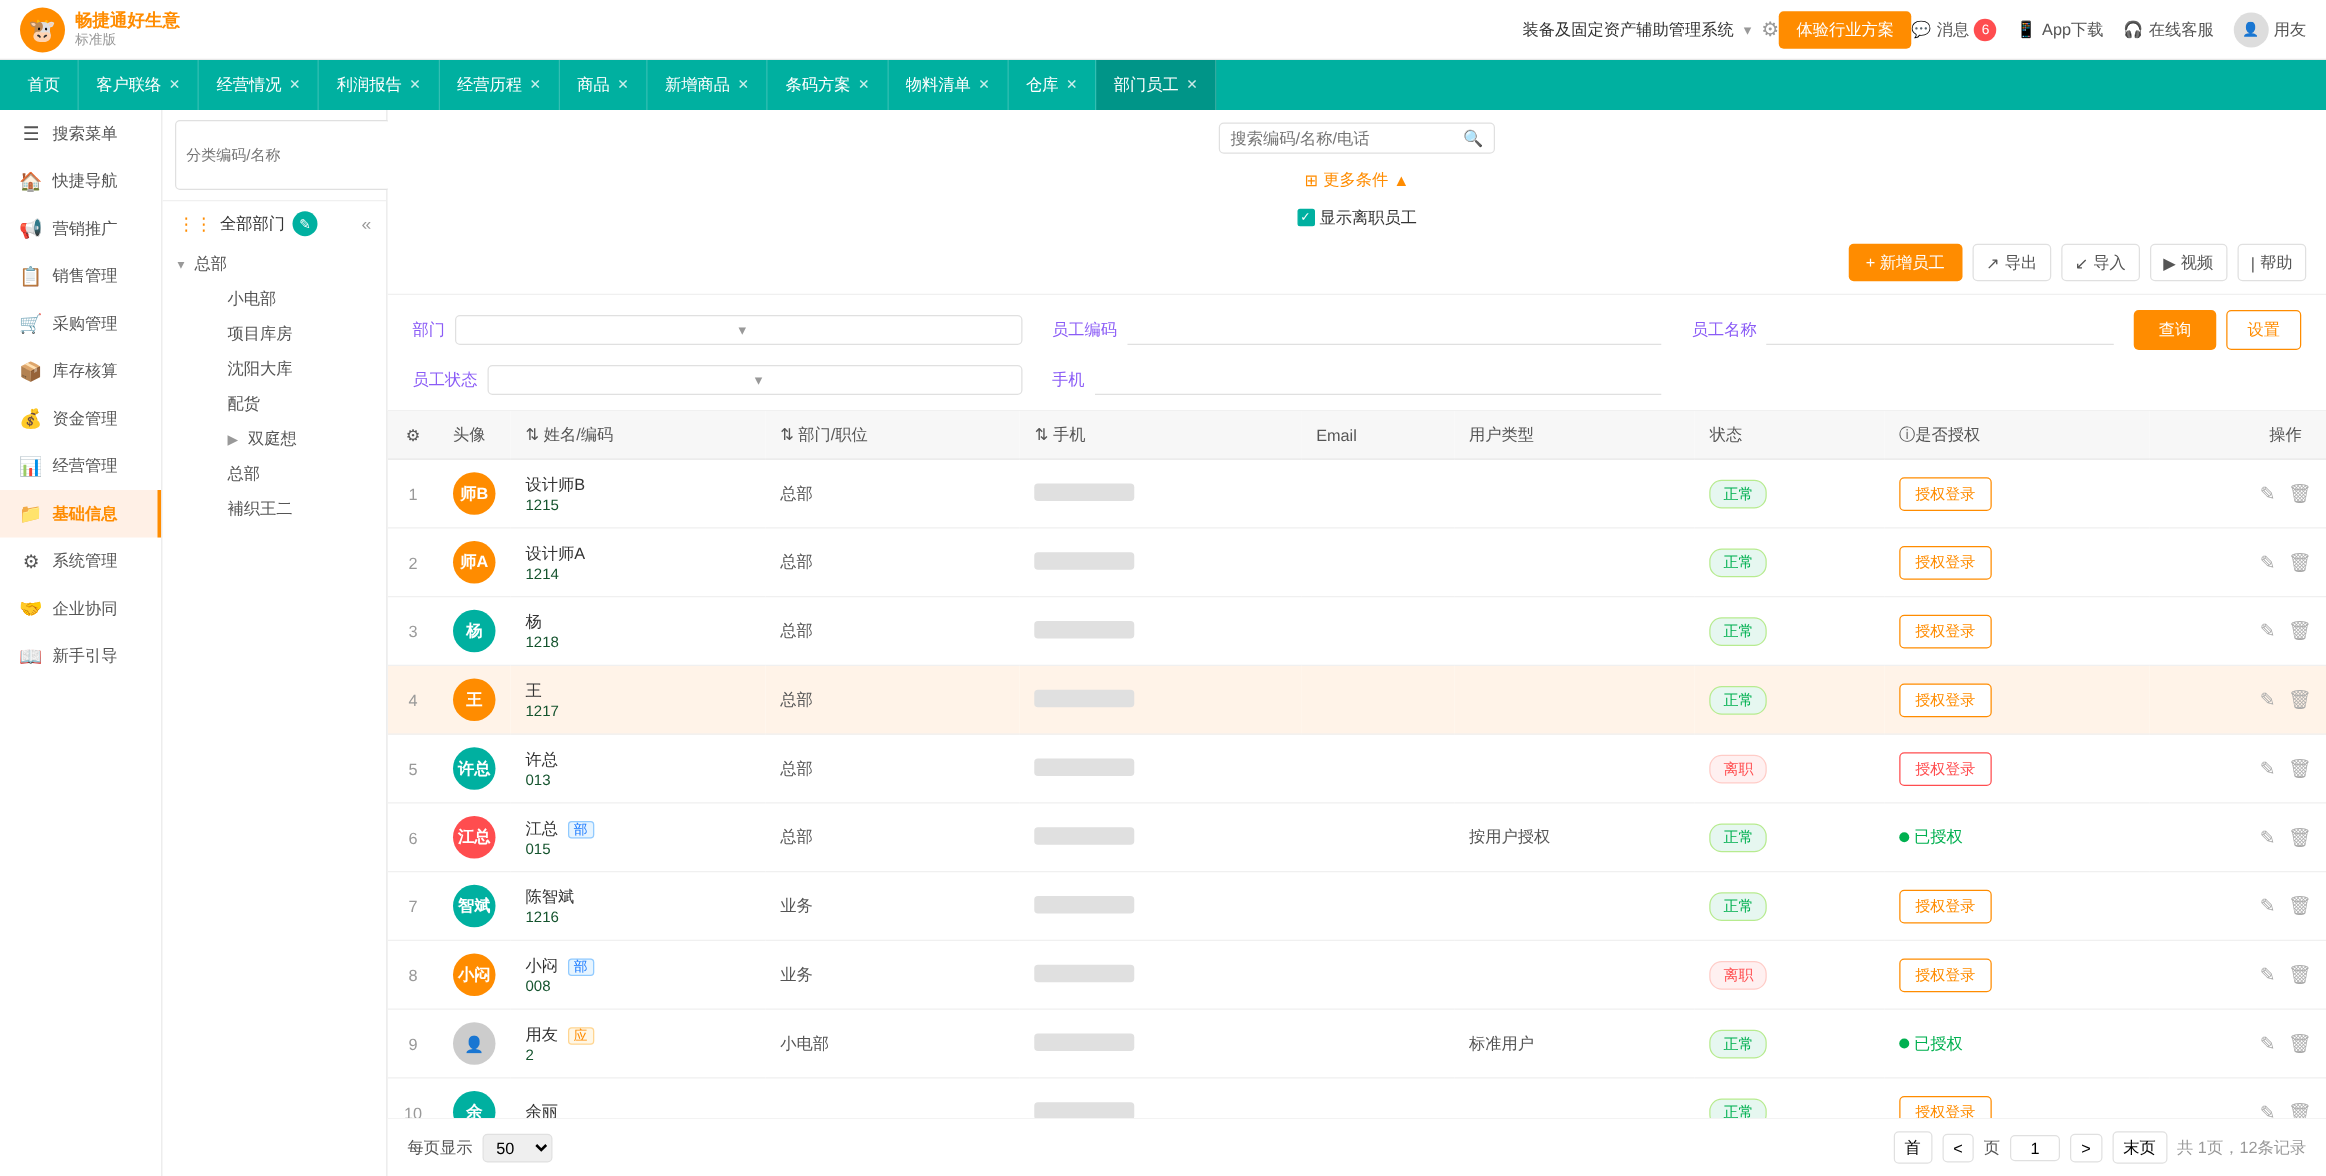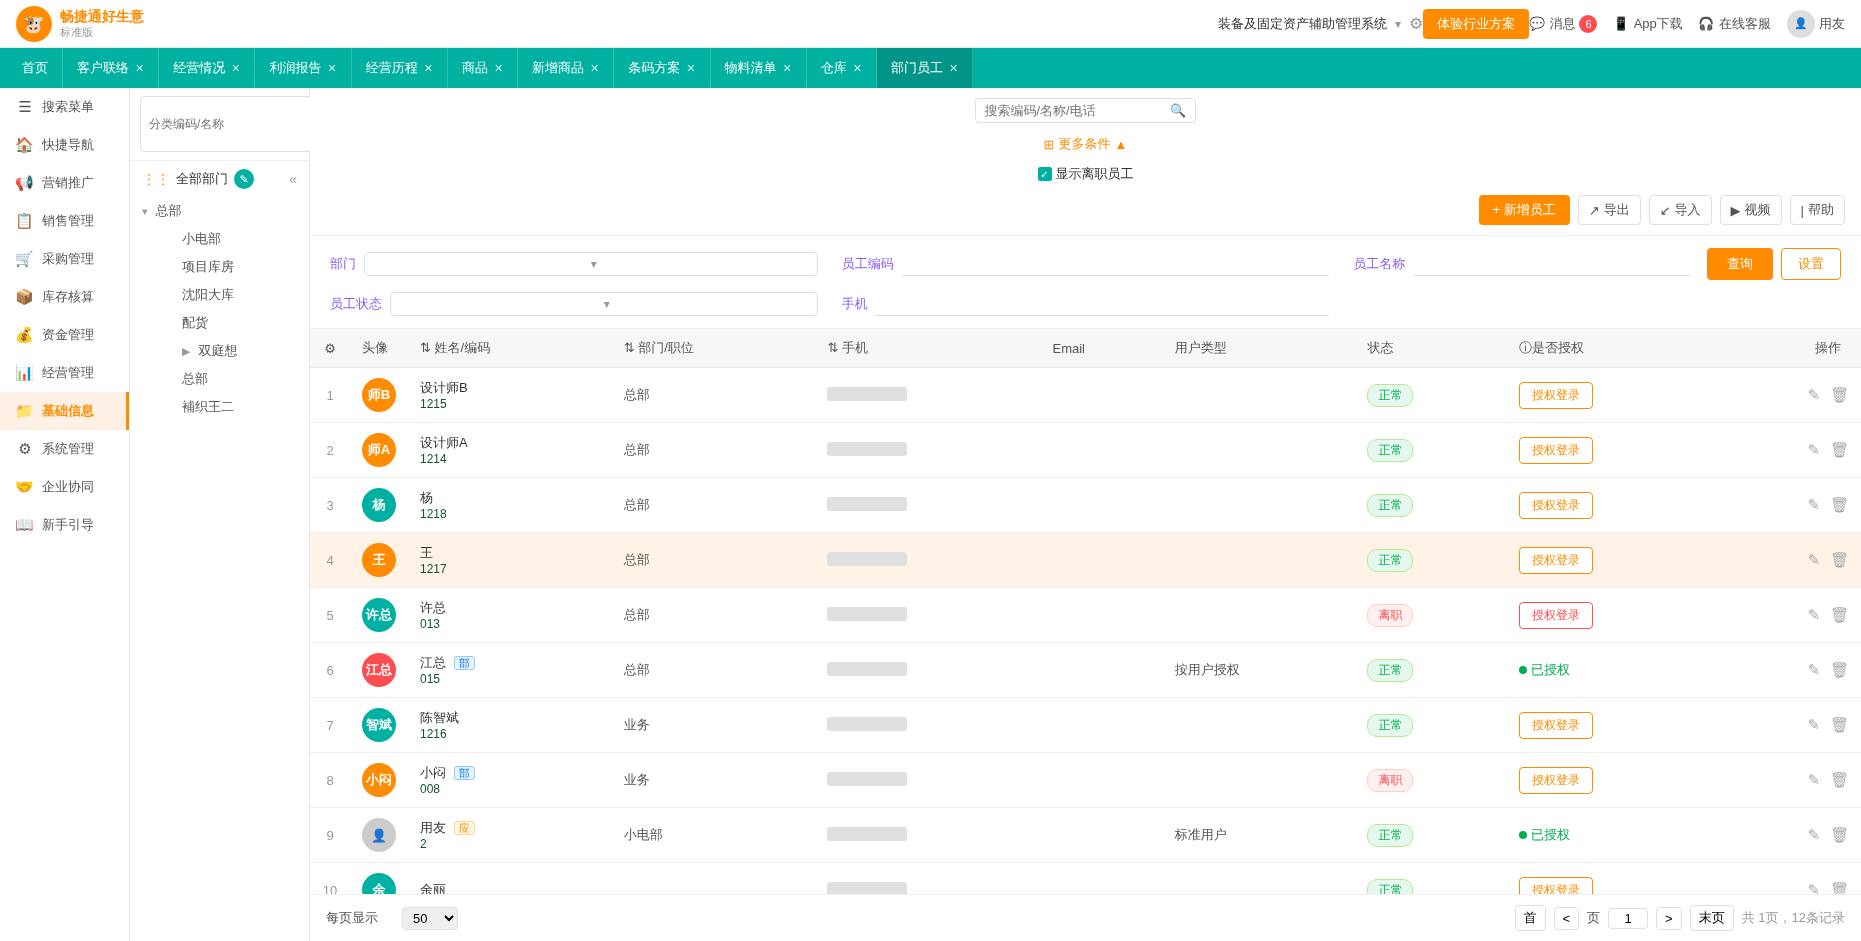--- a/index.html
+++ b/index.html
@@ -104,21 +104,21 @@
     .btn-auth-resigned { background: #fff; color: #ff4d4f; border: 1px solid #ff4d4f; border-radius: 4px; padding: 4px 12px; font-size: 12px; cursor: pointer; }
     .authorized { display: flex; align-items: center; gap: 4px; color: #00b050; font-size: 13px; }
     .authorized .dot { width: 8px; height: 8px; border-radius: 50%; background: #00b050; }
     .action-icons { display: flex; align-items: center; gap: 10px; }
     .action-icon { color: #aaa; cursor: pointer; font-size: 15px; }
     .tag-blue { background: #e6f4ff; color: #1677ff; border: 1px solid #91caff; border-radius: 3px; padding: 0 4px; font-size: 11px; margin-left: 4px; }
     .tag-orange { background: #fff7e6; color: #ff8c00; border: 1px solid #ffd591; border-radius: 3px; padding: 0 4px; font-size: 11px; margin-left: 4px; }
 
     
     .pagination { display: flex; align-items: center; justify-content: space-between; padding: 10px 16px; background: #fff; border-top: 1px solid #f0f0f0; font-size: 13px; }
-    .page-size { display: flex; align-items: center; gap: 24px; color: #555; }
+    .page-size { display: flex; align-items: center; gap: 8px; color: #555; }
     .page-size select { border: 1px solid #e0e0e0; border-radius: 4px; padding: 2px 6px; font-size: 13px; }
     .page-nav { display: flex; align-items: center; gap: 8px; color: #555; }
     .page-btn { border: 1px solid #e0e0e0; border-radius: 4px; padding: 3px 8px; cursor: pointer; background: #fff; font-size: 13px; }
     .page-input { border: 1px solid #e0e0e0; border-radius: 4px; padding: 2px 6px; width: 40px; text-align: center; font-size: 13px; }
     .total-info { color: #999; }
 
     
     ::-webkit-scrollbar { width: 6px; height: 6px; }
     ::-webkit-scrollbar-thumb { background: #ccc; border-radius: 3px; }
 

